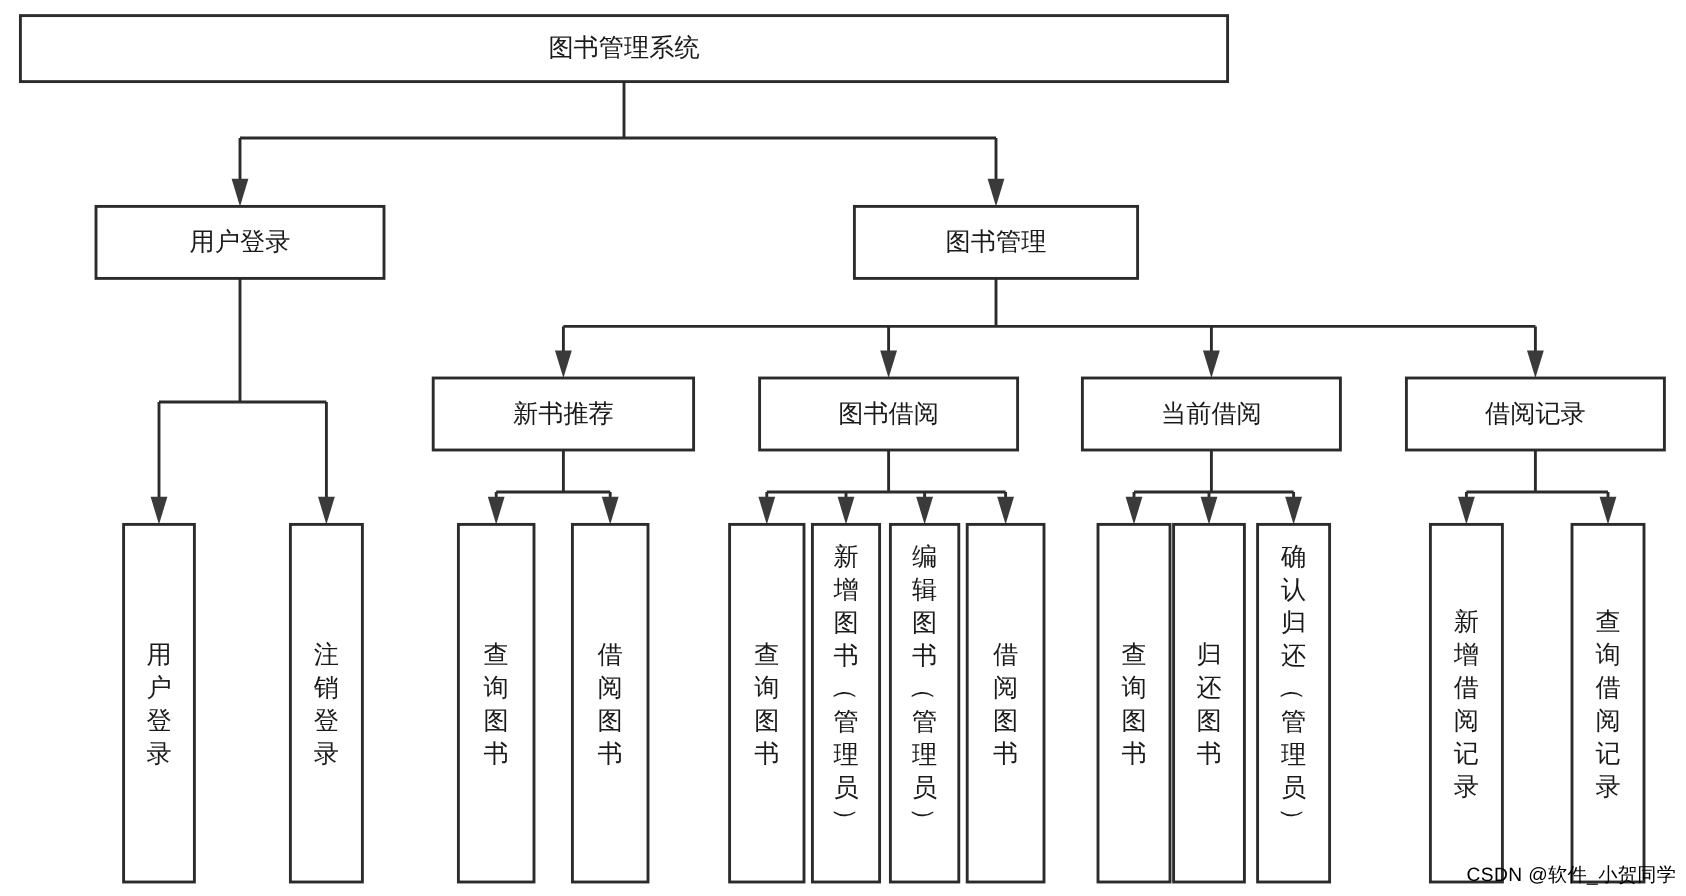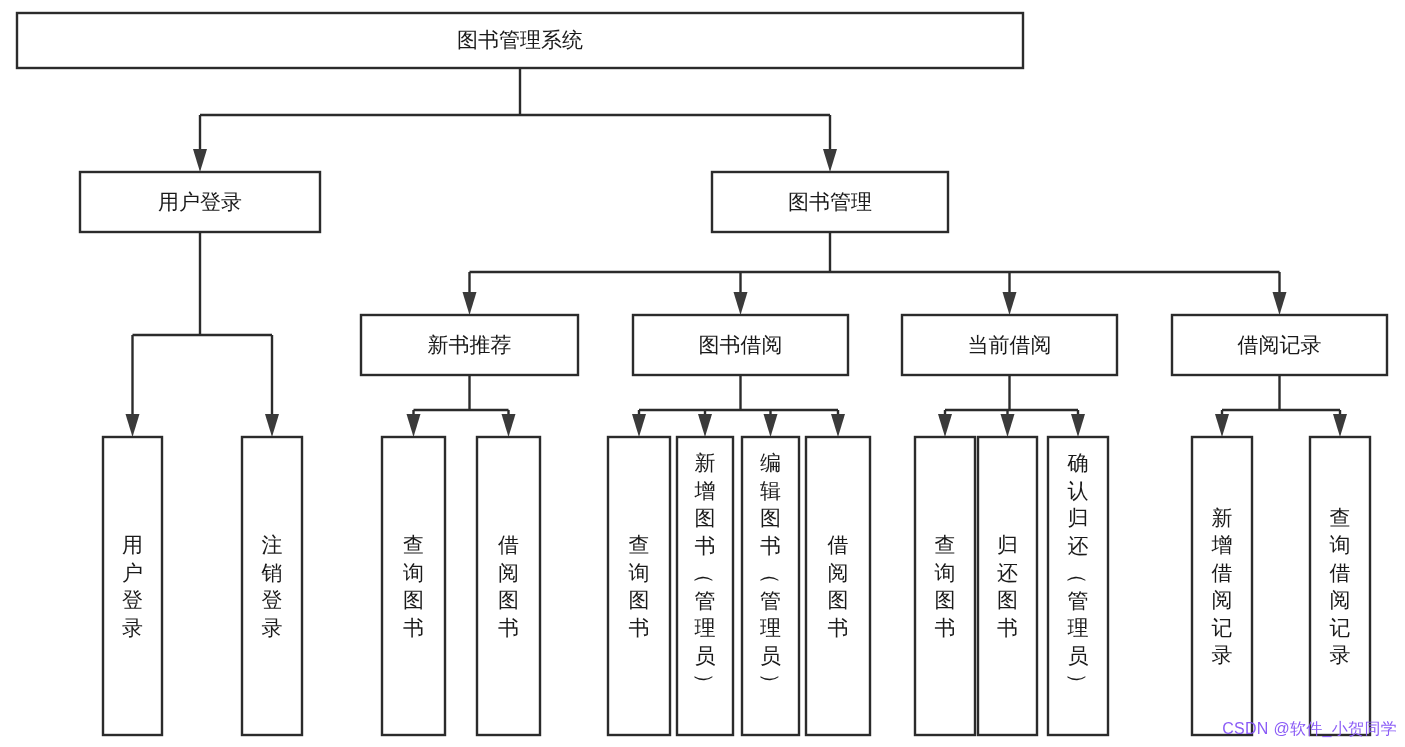--- a/index.html
+++ b/index.html
@@ -53,21 +53,21 @@
     font-size: 21px;
     fill: #1a1a1a;
     text-anchor: middle;
   }
   .watermark-text {
     position: absolute;
     right: 8px;
     bottom: 7px;
     font-family: "Liberation Sans", "DejaVu Sans", sans-serif;
     font-size: 16px;
-    color: #8b5cf6;
+    color: #000000;
     white-space: nowrap;
     letter-spacing: 0.3px;
     user-select: none;
   }
 </style>
 </head>
 <body>
 
 <div id="diagram-root">
   <svg class="diagram-canvas" viewBox="0 0 1405 747">

